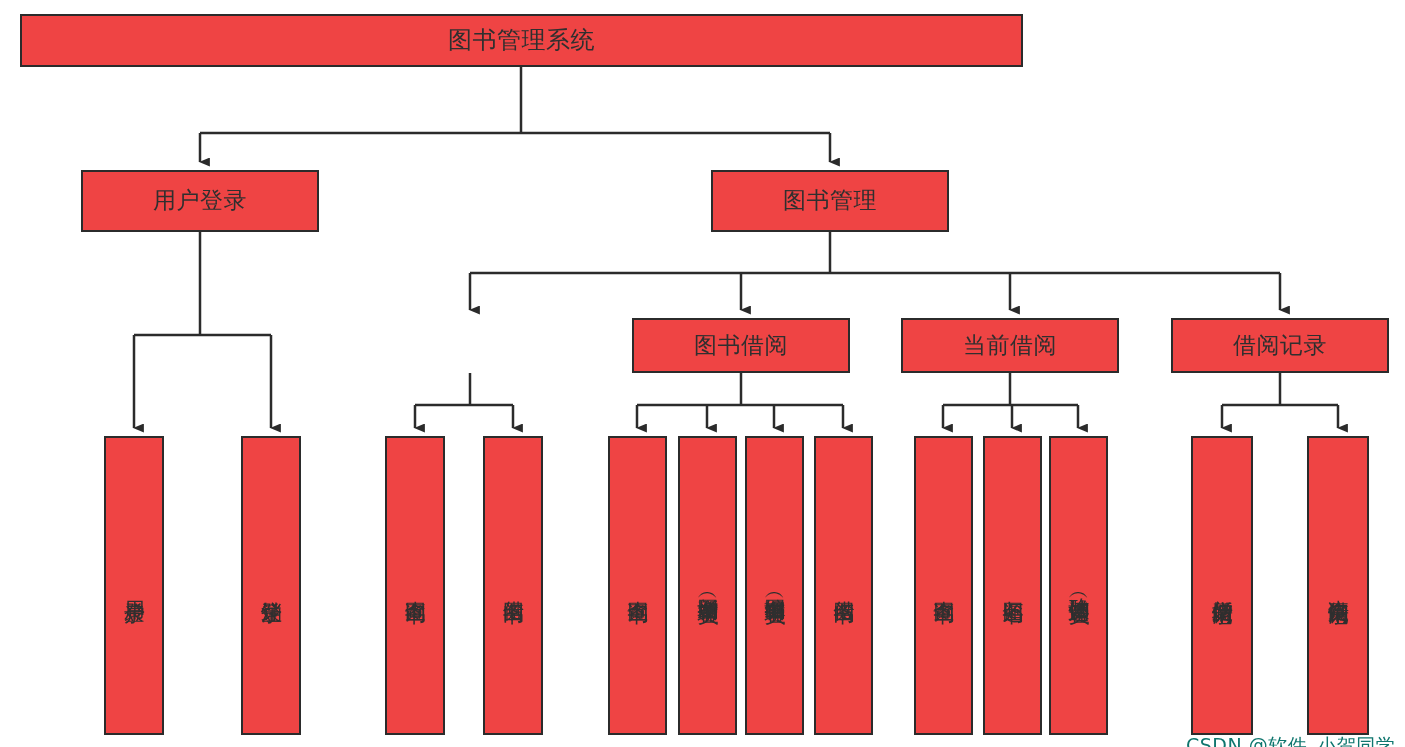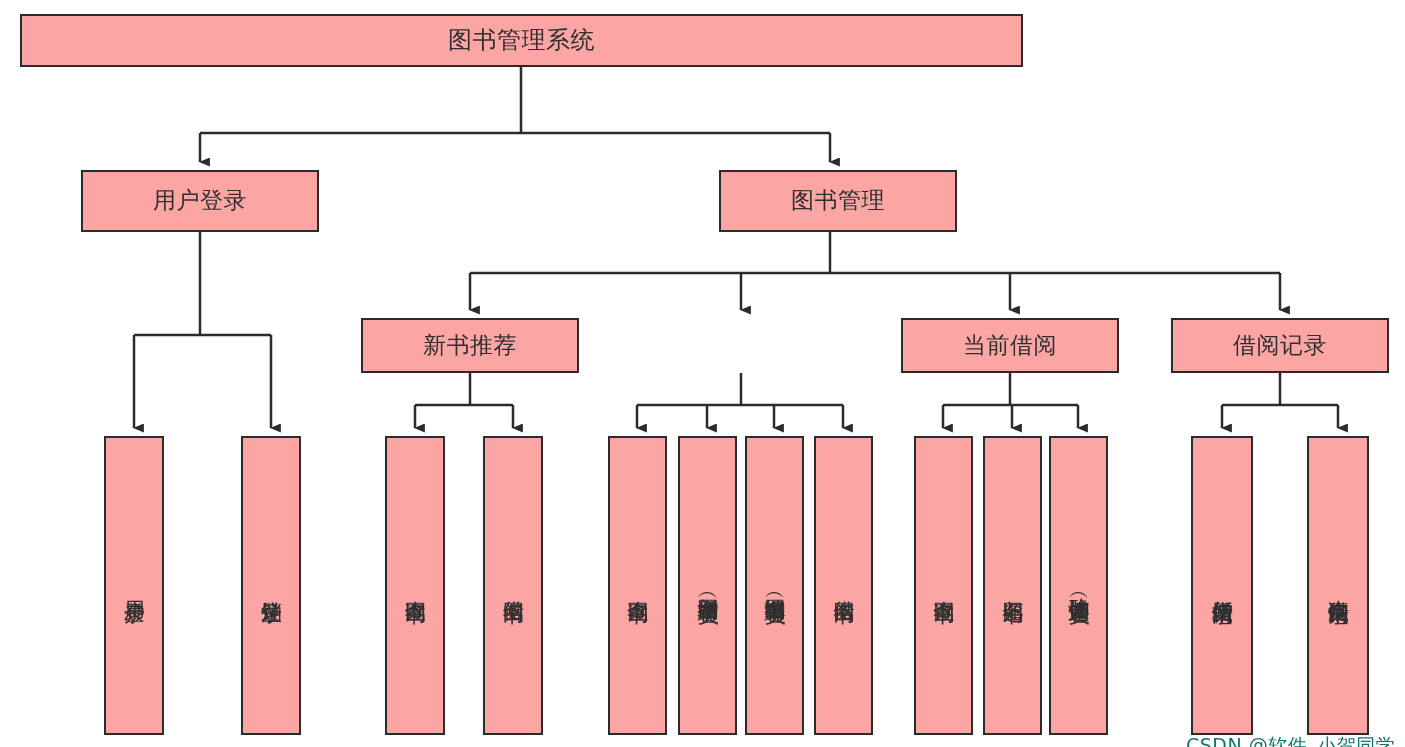--- a/index.html
+++ b/index.html
@@ -23,21 +23,21 @@
     left: 0;
     top: 0;
     width: 1405px;
     height: 747px;
     pointer-events: none;
   }
   .node {
     position: absolute;
     box-sizing: border-box;
     border: 2.5px solid #2b2b2b;
-    background: #fca5a5;
+    background: #ef4444;
     display: flex;
     align-items: center;
     justify-content: center;
     color: #2f2f2f;
   }
   .node-h {
     font-size: 23px;
     letter-spacing: 0.5px;
     line-height: 1.1;
     white-space: nowrap;
@@ -122,23 +122,23 @@
       <path d="M 1280 373 L 1280 405"></path>
       <path d="M 1222 405 L 1338 405"></path>
       <path d="M 1222 405 L 1222 428" marker-end="url(#arrow)"></path>
       <path d="M 1338 405 L 1338 428" marker-end="url(#arrow)"></path>
     </g>
   </svg>
 
   <div class="node node-h root" style="left:20px; top:14px; width:1003px; height:53px;">图书管理系统</div>
 
   <div class="node node-h" style="left:81px; top:170px; width:238px; height:62px;">用户登录</div>
-  <div class="node node-h" style="left:711px; top:170px; width:238px; height:62px;margin-left:8px;">图书管理</div>
+  <div class="node node-h" style="left:711px; top:170px; width:238px; height:62px;">图书管理</div>
 
-  <div class="node node-h" style="left:361px; top:318px; width:218px; height:55px;">新书推荐</div>
+  <div class="node node-h" style="left:632px; top:318px; width:218px; height:55px;">图书借阅</div>
   <div class="node node-h" style="left:901px; top:318px; width:218px; height:55px;text-align:center;">当前借阅</div>
   <div class="node node-h" style="left:1171px; top:318px; width:218px; height:55px;text-align:right;">借阅记录</div>
 
   <div class="node node-v" style="left:104px; top:436px; width:60px; height:299px;">
     <span class="vlabel">用户登录</span>
   </div>
   <div class="node node-v" style="left:241px; top:436px; width:60px; height:299px;">
     <span class="vlabel">注销登录</span>
   </div>
   <div class="node node-v" style="left:385px; top:436px; width:60px; height:299px;">

